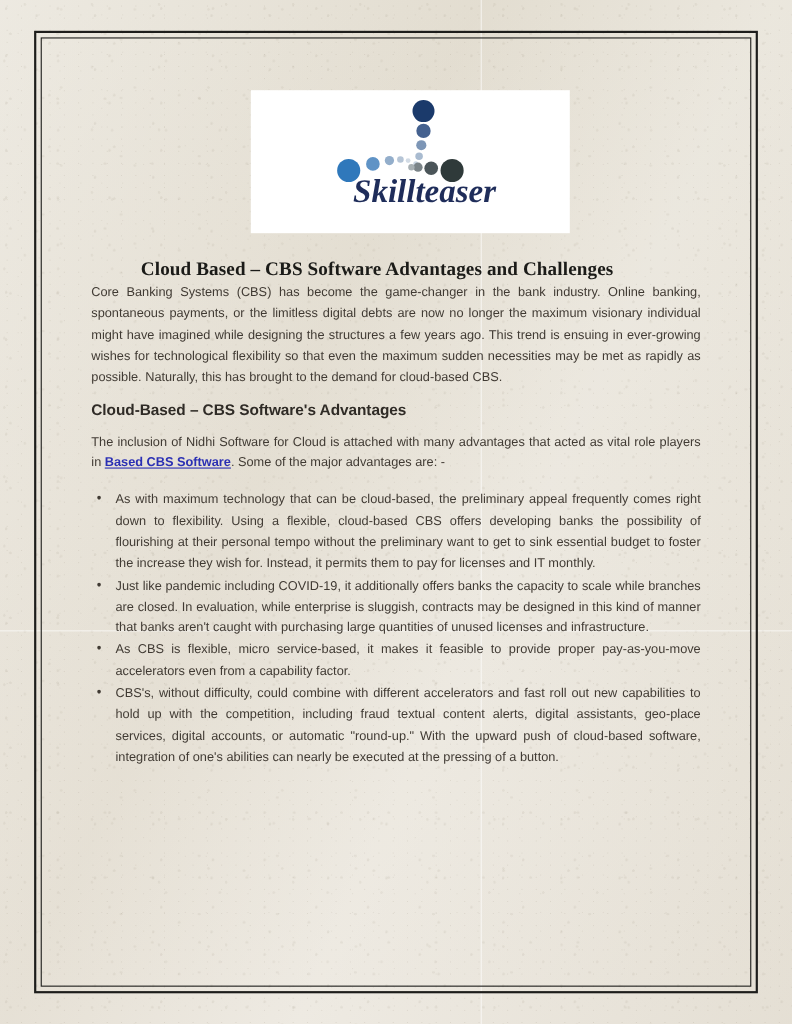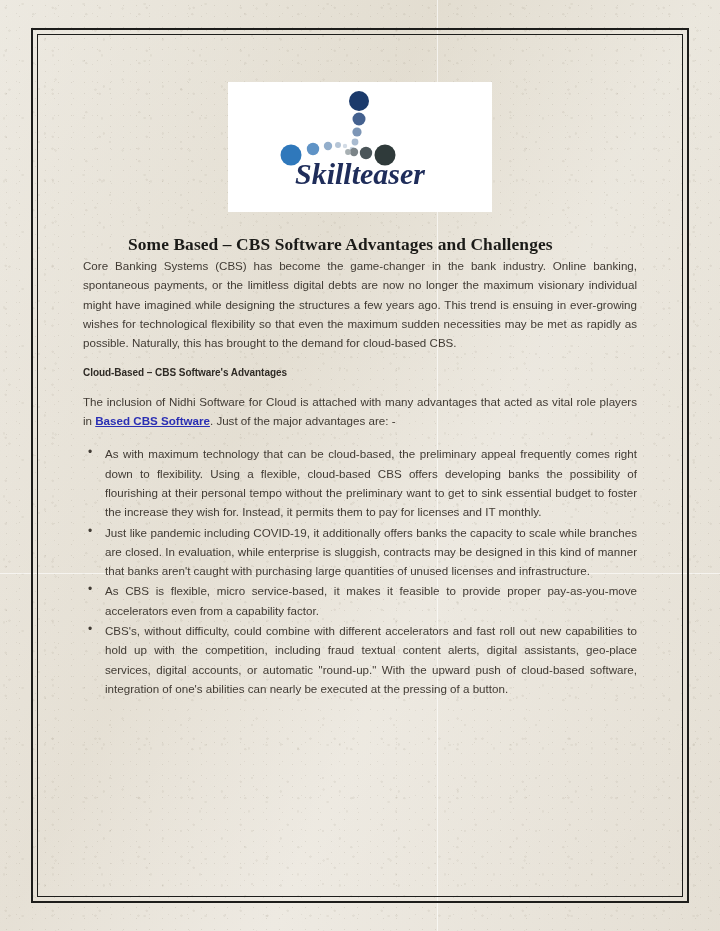--- a/index.html
+++ b/index.html
@@ -85,20 +85,21 @@
   }
 
   
   #logo-box {
     position: absolute;
     left: 182px;  
     top: 38px;    
     width: 264px;
     height: 130px;
     background: #ffffff;
+    padding-left: 26px;
   }
   #logo-svg { display: block; width: 264px; height: 118px; }
 
   
   #doc-title {
     position: absolute;
     left: 82px;
     top: 178px;
     width: 520px;
     font-family: "Liberation Serif", serif;
@@ -121,21 +122,21 @@
   }
 
   p.para {
     margin: 0 0 9px 0;
     text-align: justify;
     text-justify: inter-word;
   }
 
   h2.subhead {
     margin: 11px 0 9px 0;
-    font-size: 10px;
+    font-size: 14px;
     font-weight: bold;
     color: #2f2b26;
     letter-spacing: -0.05px;
   }
 
   a.inline-link {
     color: #2a2fb4;
     font-weight: bold;
     text-decoration: underline;
   }
@@ -193,29 +194,29 @@
 
         <circle cx="157" cy="73" r="10.5" fill="#2f3a3a"></circle>
         <circle cx="138" cy="71" r="6.2" fill="#4b5559"></circle>
         <circle cx="126" cy="70" r="4.2" fill="#7b8488"></circle>
         <circle cx="120" cy="70" r="2.9" fill="#a8b0b3"></circle>
 
         <text x="132" y="102" text-anchor="middle" font-family="Liberation Serif, serif" font-size="30" font-style="italic" font-weight="bold" fill="#1f2d5a">Skillteaser</text>
       </svg>
     </div>
 
-    <h1 id="doc-title">Some Based – CBS Software Advantages and Challenges</h1>
+    <h1 id="doc-title">Cloud Based – CBS Software Advantages and Challenges</h1>
 
     <div id="body-area">
 
       <p class="para">Core Banking Systems (CBS) has become the game-changer in the bank industry. Online banking, spontaneous payments, or the limitless digital debts are now no longer the maximum visionary individual might have imagined while designing the structures a few years ago. This trend is ensuing in ever-growing wishes for technological flexibility so that even the maximum sudden necessities may be met as rapidly as possible. Naturally, this has brought to the demand for cloud-based CBS.</p>
 
       <h2 class="subhead">Cloud-Based – CBS Software's Advantages</h2>
 
-      <p class="para"><span>The inclusion of Nidhi Software for Cloud is attached with many advantages that acted as vital role players in </span><a class="inline-link" href="#">Based CBS Software</a><span>. Just of the major advantages are: -</span></p>
+      <p class="para"><span>The inclusion of Nidhi Software for Cloud is attached with many advantages that acted as vital role players in </span><a class="inline-link" href="#">Based CBS Software</a><span>. Some of the major advantages are: -</span></p>
 
       <ul class="bullets">
         <li>As with maximum technology that can be cloud-based, the preliminary appeal frequently comes right down to flexibility. Using a flexible, cloud-based CBS offers developing banks the possibility of flourishing at their personal tempo without the preliminary want to get to sink essential budget to foster the increase they wish for. Instead, it permits them to pay for licenses and IT monthly.</li>
         <li>Just like pandemic including COVID-19, it additionally offers banks the capacity to scale while branches are closed. In evaluation, while enterprise is sluggish, contracts may be designed in this kind of manner that banks aren't caught with purchasing large quantities of unused licenses and infrastructure.</li>
         <li>As CBS is flexible, micro service-based, it makes it feasible to provide proper pay-as-you-move accelerators even from a capability factor.</li>
         <li>CBS's, without difficulty, could combine with different accelerators and fast roll out new capabilities to hold up with the competition, including fraud textual content alerts, digital assistants, geo-place services, digital accounts, or automatic "round-up." With the upward push of cloud-based software, integration of one's abilities can nearly be executed at the pressing of a button.</li>
       </ul>
 
     </div>
   </div>

